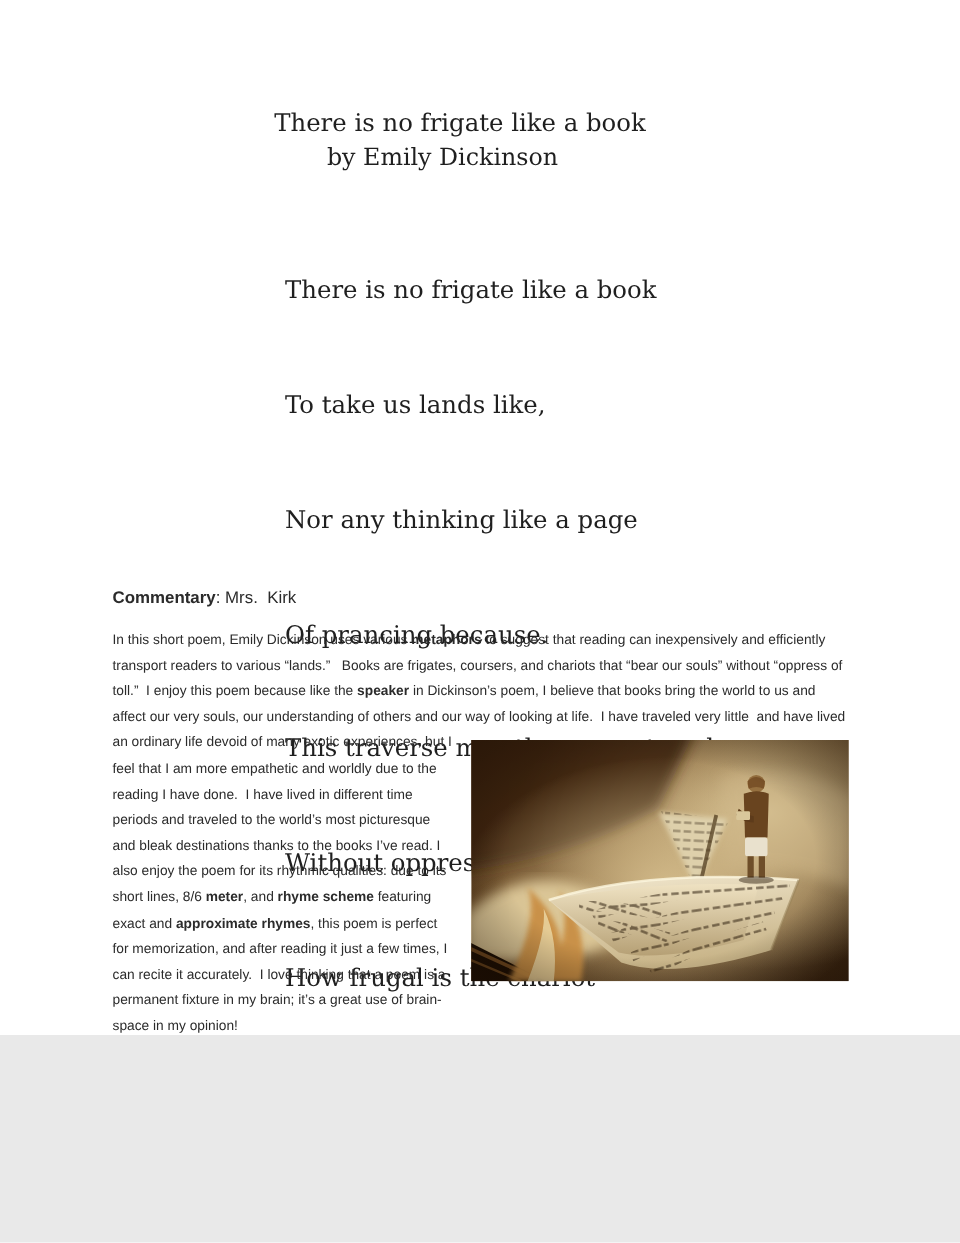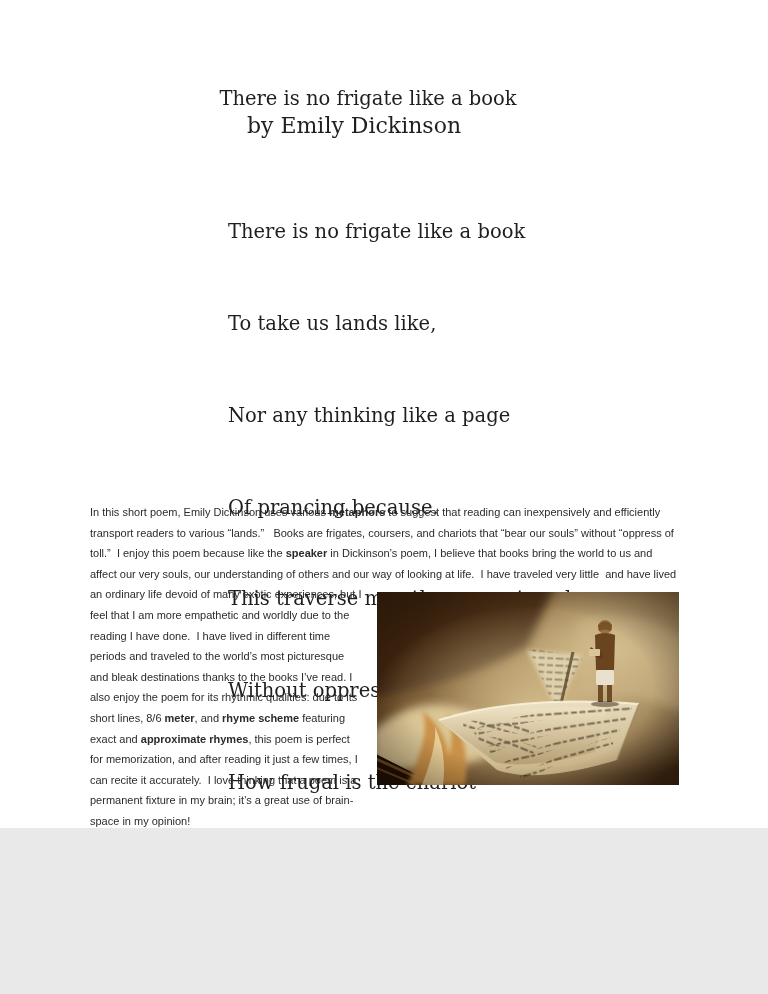--- a/index.html
+++ b/index.html
@@ -13,21 +13,21 @@
     color:#2b2b2b;
   }
   
   #title-block{
     position:absolute;left:90px;top:84px;width:556px;
     text-align:center;
     font-family:"DejaVu Serif", serif;
     color:#1f1f1f;
   }
   #poem-title{font-size:19.5px;line-height:30px;font-weight:400;margin:0;}
-  #poem-byline{font-size:22px;line-height:24px;margin:0;}
+  #poem-byline{font-size:19px;line-height:24px;margin:0;}
   #poem-byline .shift{position:relative;left:-14px;}
   
   #poem{
     position:absolute;left:228px;top:156px;
     font-family:"DejaVu Serif", serif;
     font-size:19.5px;line-height:30.6px;
     color:#1f1f1f;white-space:pre;
   }
   
   #commentary-label{
@@ -66,20 +66,21 @@
     <div>There is no frigate like a book</div>
     <div>To take us lands like,</div>
     <div>Nor any thinking like a page</div>
     <div>Of prancing because.</div>
     <div>This traverse may the poorest soul</div>
     <div>Without oppress of toll;</div>
     <div>How frugal is the chariot</div>
     <div>That bears a human soul!</div>
   </div>
 
+  <div id="commentary-label"><b>Commentary</b><span>: Mrs.  Kirk</span></div>
 
   <div id="commentary-paragraph"><span>In this short poem, Emily Dickinson uses various </span><b>metaphors</b><span> to suggest that reading can inexpensively and efficiently transport readers to various “lands.”   Books are frigates, coursers, and chariots that “bear our souls” without “oppress of toll.”  I enjoy this poem because like the </span><b>speaker</b><span> in Dickinson’s poem, I believe that books bring the world to us and affect our very souls, our understanding of others and our way of looking at life.  I have traveled very little  and </span><span class="photo-float"><svg viewBox="0 0 302 193" xmlns="http://www.w3.org/2000/svg">
       <defs>
         <linearGradient id="bgGrad" x1="0" y1="0" x2="1" y2="1">
           <stop offset="0" stop-color="#4a2e14"></stop>
           <stop offset="0.45" stop-color="#6b4a24"></stop>
           <stop offset="1" stop-color="#3a2410"></stop>
         </linearGradient>
         <radialGradient id="glowTR" cx="0.78" cy="0.3" r="0.65">
           <stop offset="0" stop-color="#e2cfa0" stop-opacity="0.95"></stop>

